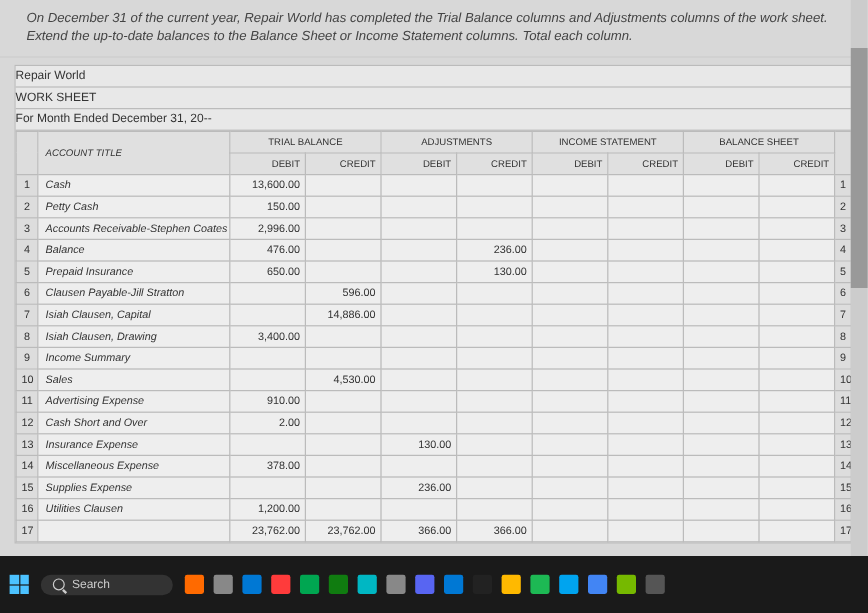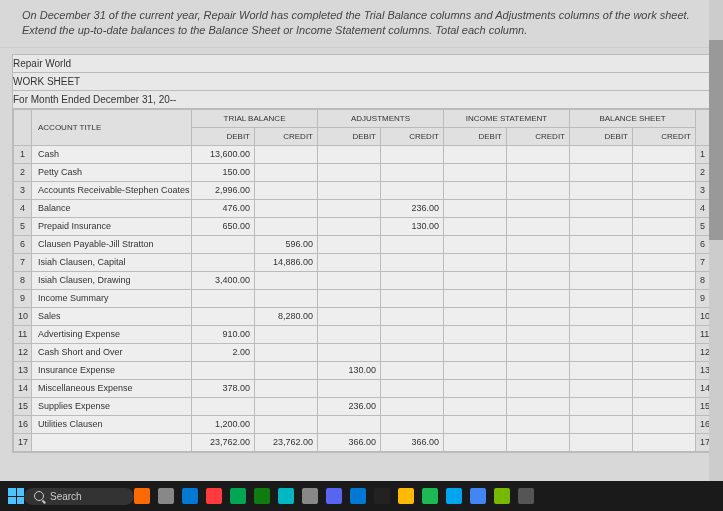--- a/index.html
+++ b/index.html
@@ -46,33 +46,34 @@
       height: 18px;
       overflow: hidden;
       white-space: nowrap;
     }
     th {
       font-weight: normal;
       background: #e0e0e0;
       font-size: 8px;
     }
     .num-col { width: 18px; text-align: center; background: #ddd; }
-    .acct-col { width: 160px; text-align: left; padding-left: 6px; }
+    .acct-col { width: 160px; text-align: left; padding-left: 6px; font-style: italic; }
     .val-col { width: 50px; text-align: right; padding-right: 4px; }
     .end-col { width: 14px; text-align: center; background: #ddd; }
     .group-header th { font-size: 8px; text-transform: uppercase; }
     .taskbar {
       position: fixed;
       bottom: 0;
       left: 0;
       right: 0;
-      height: 30px;
+      height: 48px;
       background: #1a1a1a;
       display: flex;
       align-items: center;
+      gap: 10px;
       padding: 0 8px;
     }
     .win-icon {
       width: 16px; height: 16px;
       display: grid;
       grid-template-columns: 1fr 1fr;
       grid-template-rows: 1fr 1fr;
       gap: 1px;
     }
     .win-icon span { background: #4cc2ff; }
@@ -268,21 +269,21 @@
           <td class="val-col"></td>
           <td class="val-col"></td>
           <td class="val-col"></td>
           <td class="val-col"></td>
           <td class="end-col">9</td>
         </tr>
         <tr>
           <td class="num-col">10</td>
           <td class="acct-col">Sales</td>
           <td class="val-col"></td>
-          <td class="val-col">8,280.00</td>
+          <td class="val-col">4,530.00</td>
           <td class="val-col"></td>
           <td class="val-col"></td>
           <td class="val-col"></td>
           <td class="val-col"></td>
           <td class="val-col"></td>
           <td class="val-col"></td>
           <td class="end-col">10</td>
         </tr>
         <tr>
           <td class="num-col">11</td>

